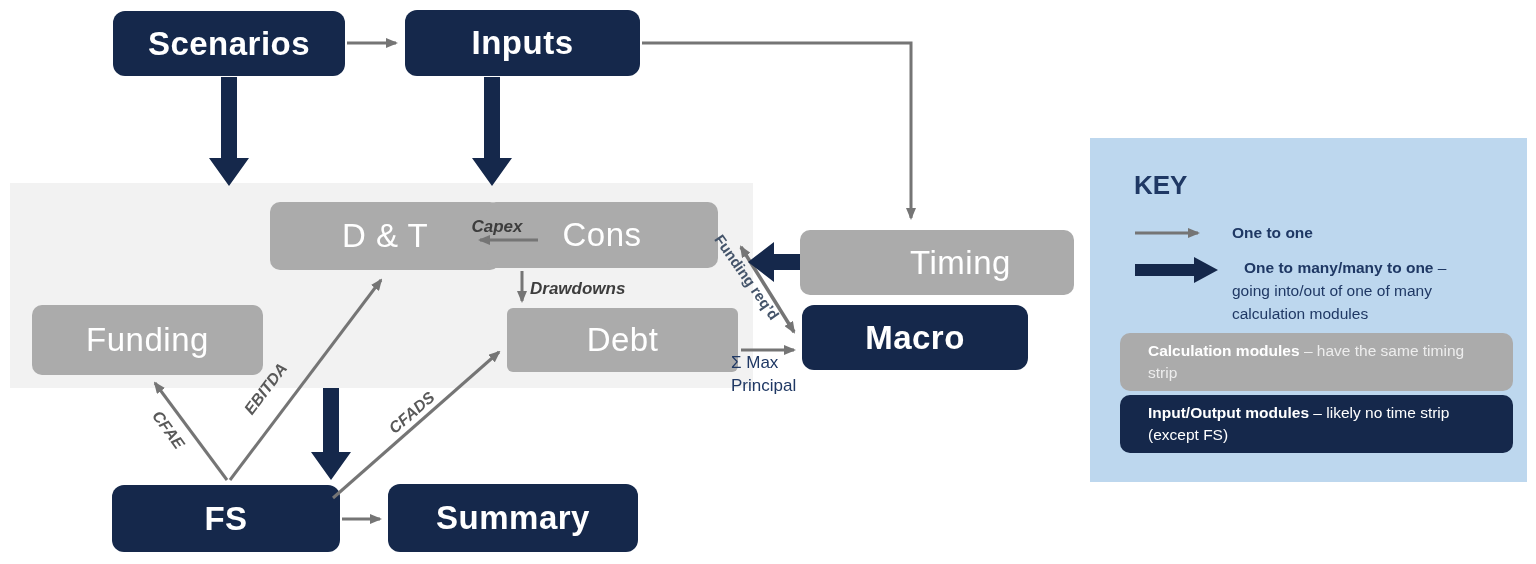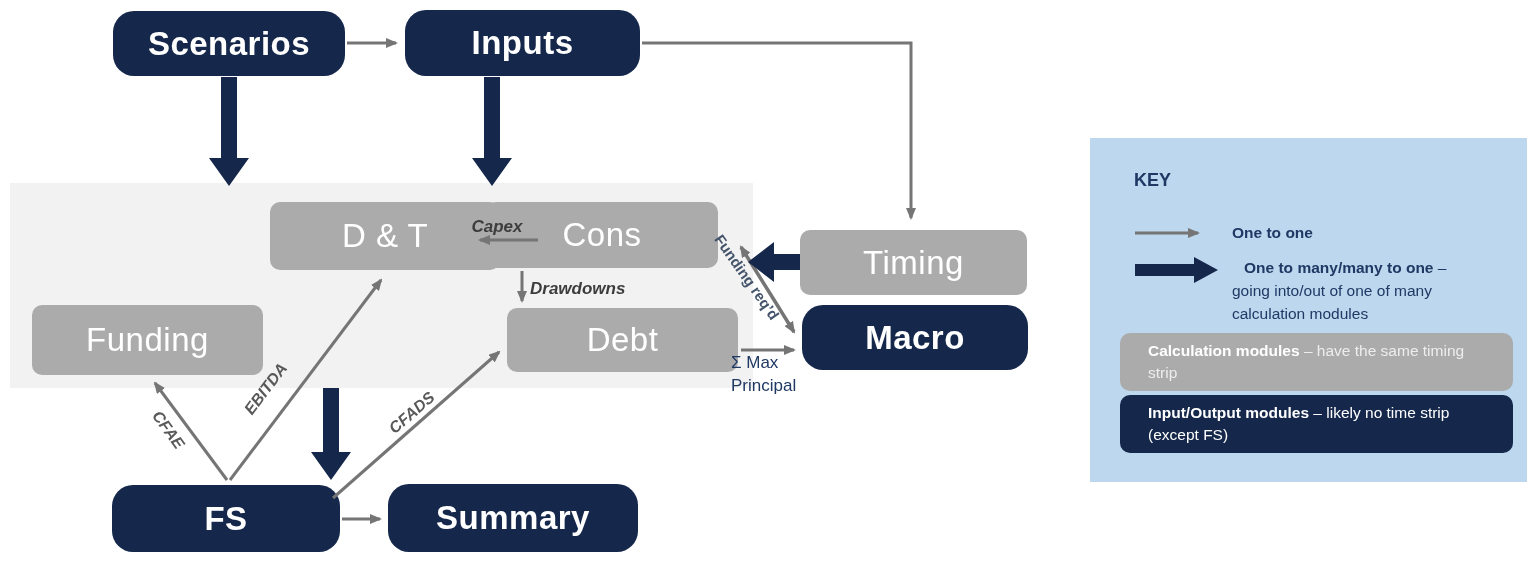--- a/index.html
+++ b/index.html
@@ -7,21 +7,21 @@
     --key-blue:#BDD7EE; --arrow-gray:#757575; --label-navy:#1F3864;
   }
   html,body{margin:0;padding:0;background:#fff;}
   .canvas{
     position:relative;width:1536px;height:564px;overflow:hidden;
     font-family:"Liberation Sans", sans-serif;background:#fff;
   }
   .panel{position:absolute;background:var(--panel-gray);}
   .node{
     position:absolute;display:flex;align-items:center;justify-content:center;
-    color:#fff;border-radius:21px;font-size:33px;letter-spacing:0.5px;
+    color:#fff;border-radius:12px;font-size:33px;letter-spacing:0.5px;
   }
   .node.navy{background:var(--navy);font-weight:600;}
   .node.gray{background:var(--module-gray);font-weight:400;border-radius:10px;}
   .arrow-layer{position:absolute;left:0;top:0;pointer-events:none;}
   .elabel{
     position:absolute;font-style:italic;color:#3d3d3d;font-size:17px;
     white-space:nowrap;font-weight:600;
   }
   .flowlabel{
     position:absolute;font-style:italic;color:#595959;font-size:16px;
@@ -29,21 +29,21 @@
   }
   .funding{
     position:absolute;color:#44546A;font-size:15px;white-space:nowrap;font-weight:600;
     transform:translate(-50%,-50%) rotate(55deg);
   }
   .sigma{
     position:absolute;color:var(--label-navy);font-size:17px;line-height:1.35;
     white-space:nowrap;font-weight:400;
   }
   .keypanel{position:absolute;background:var(--key-blue);}
-  .keytitle{position:absolute;font-size:18px;font-weight:bold;color:var(--label-navy);}
+  .keytitle{position:absolute;font-size:26px;font-weight:bold;color:var(--label-navy);}
   .keyline{position:absolute;font-size:15.5px;color:var(--label-navy);white-space:nowrap;font-weight:bold;}
   .keyblock{position:absolute;font-size:15.5px;color:var(--label-navy);line-height:23px;}
   .keyblock b{font-weight:bold;margin-left:12px;}
   .legendbox{
     position:absolute;border-radius:10px;font-size:15.5px;line-height:22px;
     padding:7px 28px;box-sizing:border-box;
   }
   .legendbox.gray{background:var(--module-gray);color:#EDEDED;}
   .legendbox.gray b{color:#fff;}
   .legendbox.navy{background:var(--navy);color:#fff;}
@@ -61,22 +61,22 @@
   <div class="keyblock" style="left:1232px;top:256px;width:252px;"><b>One to many/many to one</b><span> – going into/out of one of many calculation modules</span></div>
   <div class="legendbox gray" style="left:1120px;top:333px;width:393px;height:58px;"><b>Calculation modules</b><span> – have the same timing strip</span></div>
   <div class="legendbox navy" style="left:1120px;top:395px;width:393px;height:58px;"><b>Input/Output modules</b><span> – likely no time strip (except FS)</span></div>
 
   <div class="node navy" style="left:113px;top:11px;width:232px;height:65px;">Scenarios</div>
   <div class="node navy" style="left:405px;top:10px;width:235px;height:66px;">Inputs</div>
 
   <div class="node gray" style="left:270px;top:202px;width:230px;height:68px;">D &amp; T</div>
   <div class="node gray" style="left:486px;top:202px;width:232px;height:66px;">Cons</div>
   <div class="node gray" style="left:32px;top:305px;width:231px;height:70px;">Funding</div>
-  <div class="node gray" style="left:507px;top:308px;width:231px;height:64px;">Debt</div>
-  <div class="node gray" style="left:800px;top:230px;width:227px;height:65px;">Timing</div>
+  <div class="node gray" style="left:507px;top:308px;width:231px;height:64px;border-radius:6px;">Debt</div>
+  <div class="node gray" style="left:800px;top:230px;width:227px;height:65px;padding-left:47px;">Timing</div>
   <div class="node navy" style="left:802px;top:305px;width:226px;height:65px;">Macro</div>
   <div class="node navy" style="left:388px;top:484px;width:250px;height:68px;">Summary</div>
   <div class="node navy" style="left:112px;top:485px;width:228px;height:67px;">FS</div>
 
   <svg class="arrow-layer" width="1536" height="564" viewBox="0 0 1536 564">
     <defs>
       <marker id="ah" markerUnits="userSpaceOnUse" markerWidth="12" markerHeight="10" refX="10" refY="5" orient="auto-start-reverse">
         <path d="M0,0 L12,5 L0,10 Z" fill="#757575"></path>
       </marker>
     </defs>

